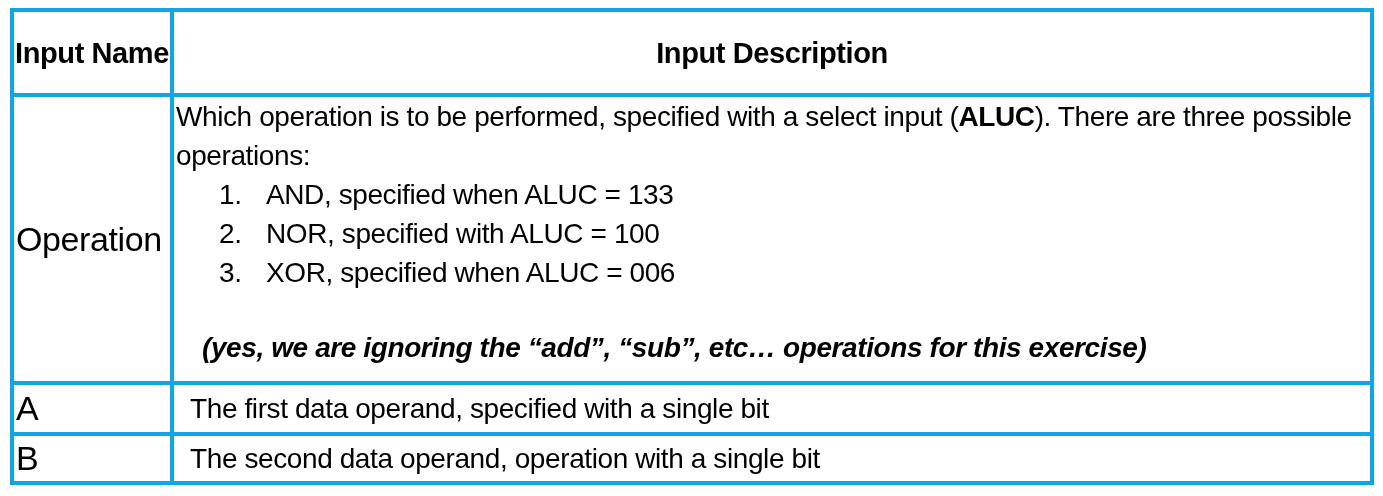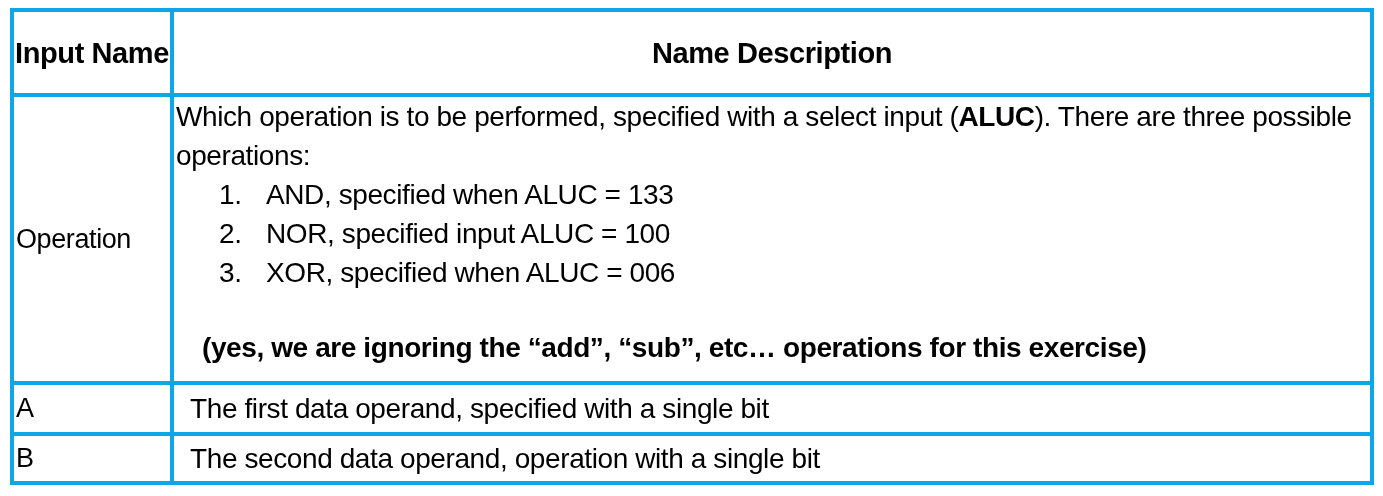--- a/index.html
+++ b/index.html
@@ -44,21 +44,21 @@
   .cell-text {
     font-size: 28px;
     line-height: 39px;
     letter-spacing: -0.4px;
   }
 
   
   td.name-cell {
     padding-left: 2px;
     vertical-align: middle;
-    font-size: 27px;
+    font-size: 34px;
     letter-spacing: -0.4px;
   }
 
   
   tr.operation-row { height: 288px; }
   td.desc-cell-op {
     vertical-align: top;
     padding: 0 0 0 2px;
   }
   .intro { margin: 0; }
@@ -66,20 +66,21 @@
   .list-item { display: flex; }
   .list-item .num {
     display: inline-block;
     width: 47px;
     margin-left: 43px;
     flex: 0 0 auto;
   }
   .note {
     margin: 36px 0 0 26px;
     font-weight: bold;
+    font-style: italic;
   }
 
   
   tr.row-a { height: 51px; }
   tr.row-b { height: 49px; }
   td.desc-cell-simple {
     padding-left: 16px;
     vertical-align: middle;
   }
   b { font-weight: bold; }
@@ -89,36 +90,36 @@
 
 <div class="doc">
   <table class="input-table">
     <colgroup>
       <col class="name-col">
       <col class="desc-col">
     </colgroup>
     <thead>
       <tr class="header-row">
         <th>Input Name</th>
-        <th>Name Description</th>
+        <th>Input Description</th>
       </tr>
     </thead>
     <tbody>
       <tr class="operation-row">
         <td class="name-cell">Operation</td>
         <td class="desc-cell-op cell-text">
           <p class="intro"><span>Which operation is to be performed, specified with a select input (</span><b>ALUC</b><span>). There are three possible operations:</span></p>
           <div class="list">
             <div class="list-item">
               <span class="num">1.</span>
               <span class="li-text">AND, specified when ALUC = 133</span>
             </div>
             <div class="list-item">
               <span class="num">2.</span>
-              <span class="li-text">NOR, specified input ALUC = 100</span>
+              <span class="li-text">NOR, specified with ALUC = 100</span>
             </div>
             <div class="list-item">
               <span class="num">3.</span>
               <span class="li-text">XOR, specified when ALUC = 006</span>
             </div>
           </div>
           <p class="note">(yes, we are ignoring the “add”, “sub”, etc… operations for this exercise)</p>
         </td>
       </tr>
       <tr class="row-a">

